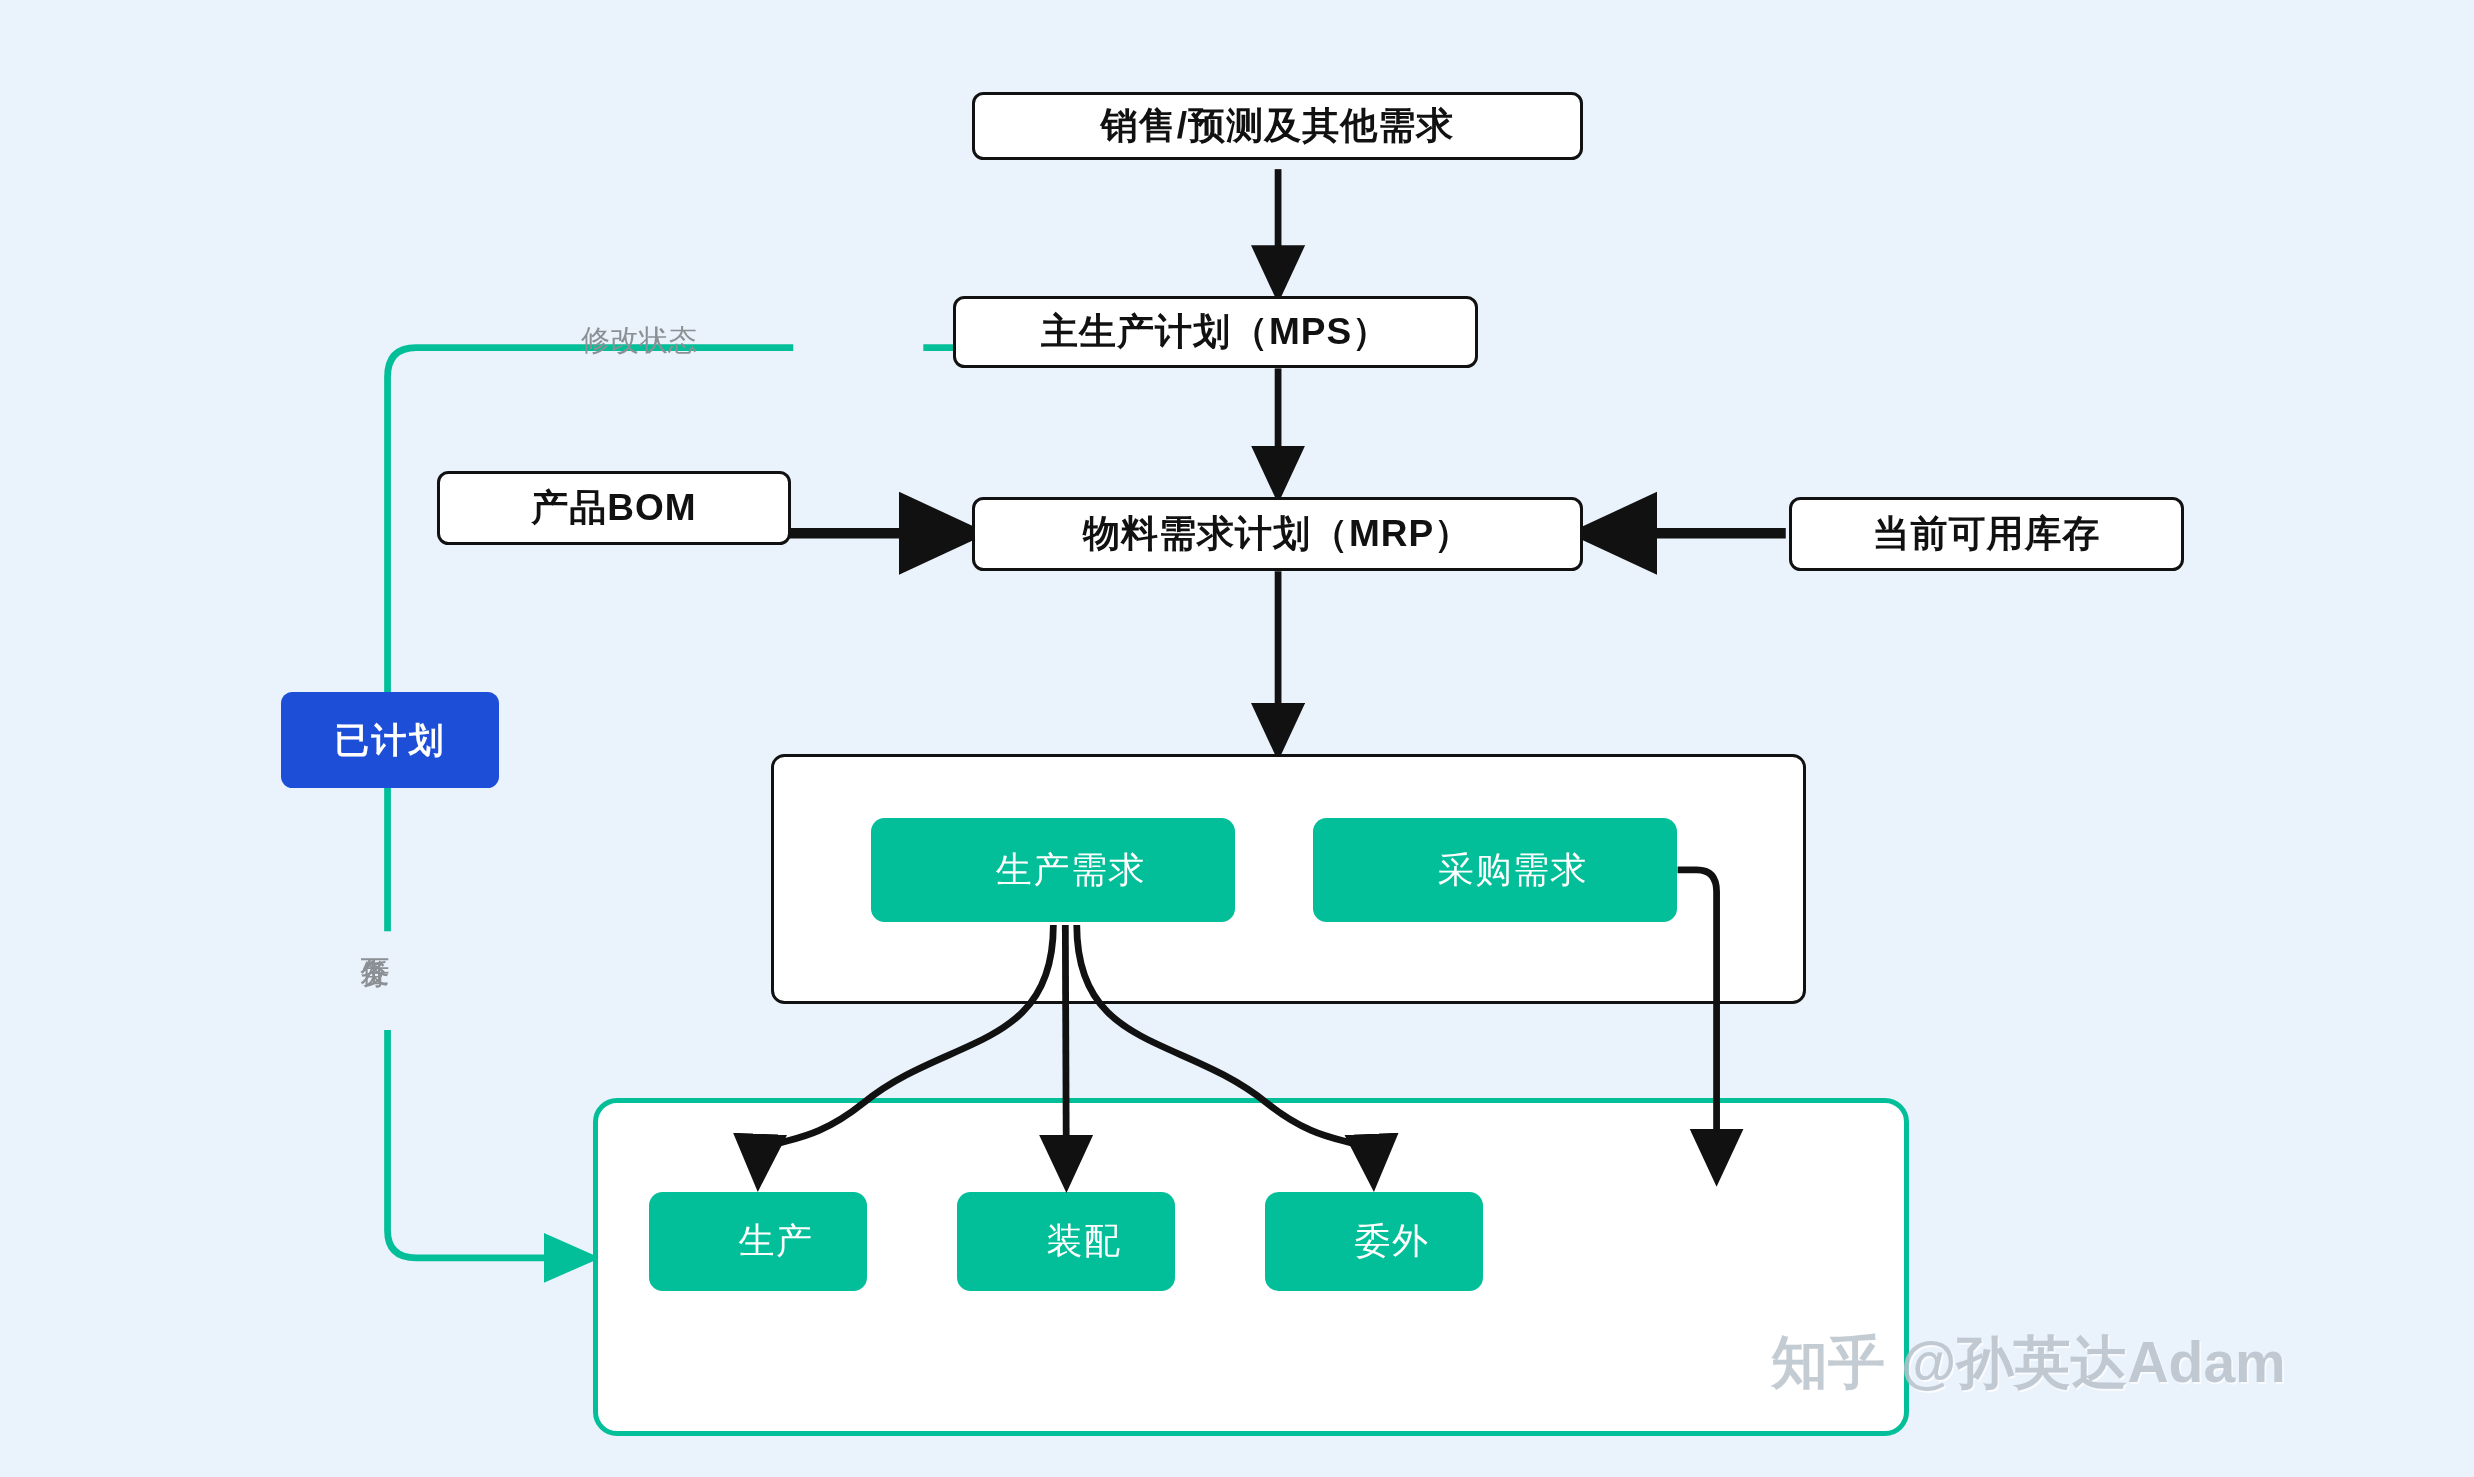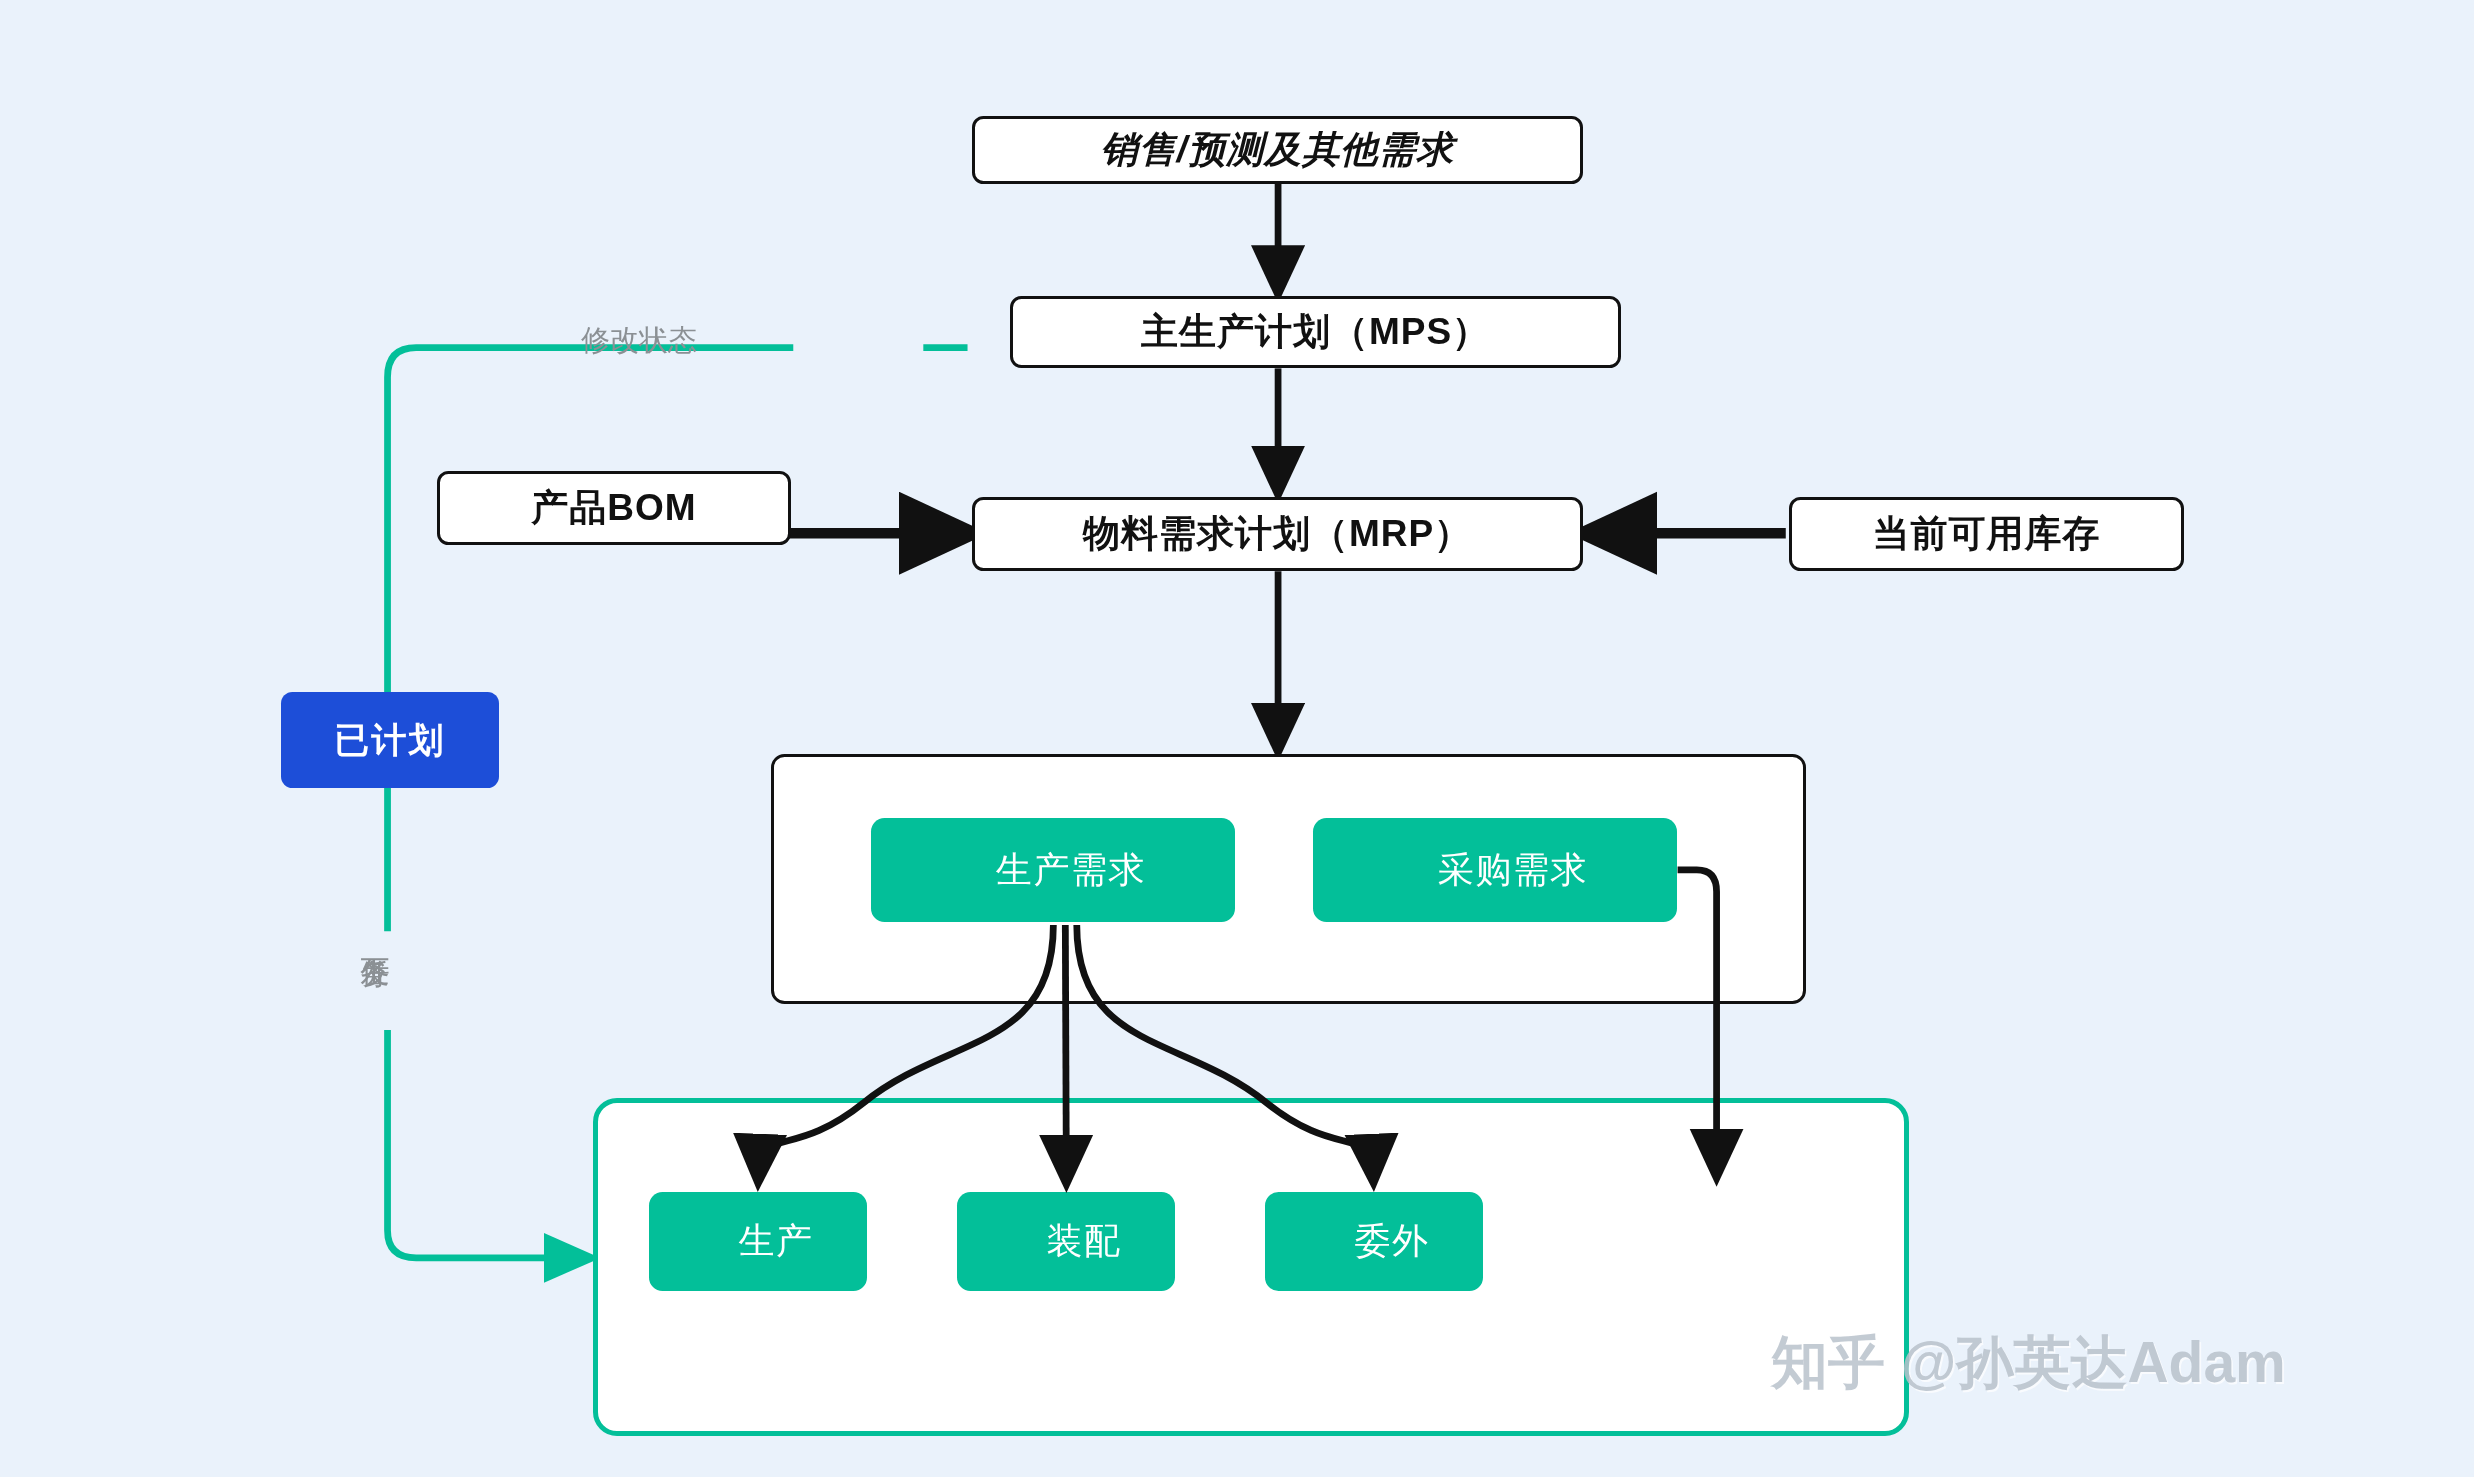--- a/index.html
+++ b/index.html
@@ -114,25 +114,25 @@
              M1525,668 L800,668
              Q745,668 745,725
              L745,1347" fill="none" stroke="#03bf99" stroke-width="13"></path>
 
     <path d="M745,1512 L745,1790
              M745,1980 L745,2365
              Q745,2418 800,2418
              L1118,2418" fill="none" stroke="#03bf99" stroke-width="13" marker-end="url(#ah-green)"></path>
   </svg>
 
-  <div class="node white-box" style="left:972px;top:116px;width:611px;height:68px;font-size:37px;z-index:3;font-style:italic;">
+  <div class="node white-box" style="left:972px;top:92px;width:611px;height:68px;font-size:37px;z-index:3;">
     <span>销售/预测及其他需求</span>
   </div>
 
-  <div class="node white-box" style="left:1010px;top:296px;width:611px;height:72px;font-size:37px;z-index:3;">
+  <div class="node white-box" style="left:953px;top:296px;width:525px;height:72px;font-size:37px;z-index:3;">
     <span>主生产计划（MPS）</span>
   </div>
 
   <div class="node white-box" style="left:437px;top:471px;width:354px;height:74px;font-size:37px;z-index:3;">
     <span>产品BOM</span>
   </div>
 
   <div class="node white-box" style="left:972px;top:497px;width:611px;height:74px;font-size:37px;z-index:3;">
     <span>物料需求计划（MRP）</span>
   </div>

